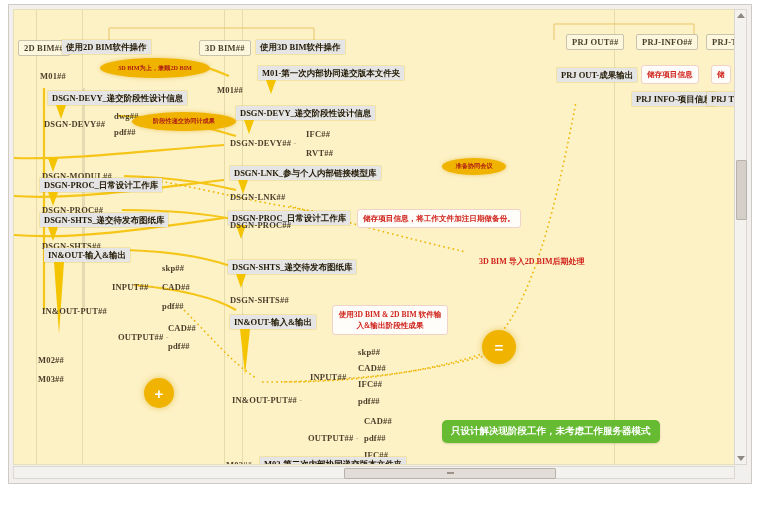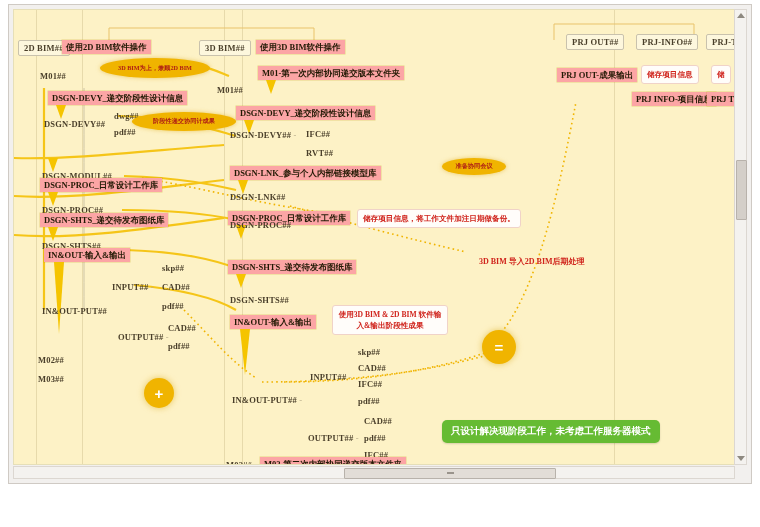--- a/index.html
+++ b/index.html
@@ -27,21 +27,21 @@
     font-family:"Liberation Serif","DejaVu Serif",serif;font-weight:700;
     letter-spacing:.2px;
   }
   .node.box{
     border:1px solid #c9c2ad;background:#fdf7dd;padding:2px 5px;border-radius:2px;
     font-weight:700;
   }
   .node .dash{color:#b8ad8c;font-weight:400;}
   
   .hl{
-    position:absolute;background:#fca5a5;color:#231a05;
+    position:absolute;background:#e5e5e5;color:#231a05;
     font-size:8.5px;font-weight:700;padding:2px 4px;white-space:nowrap;
     font-family:"Liberation Serif","DejaVu Serif",serif;line-height:1.2;
     box-shadow:0 0 0 .5px rgba(190,150,10,.35);
   }
   
   .tail{position:absolute;width:0;height:0;border-left:5px solid transparent;
         border-right:5px solid transparent;border-top:14px solid #f5c400;}
   .tail.long{border-top-width:46px;}
   .tail.xlong{border-top-width:72px;}
   
@@ -184,21 +184,21 @@
 
       <div class="node box" style="left:185px;top:30px">3D BIM##</div>
       <div class="hl" style="left:242px;top:30px">使用3D BIM软件操作</div>
 
       <div class="hl" style="left:244px;top:56px">M01-第一次内部协同递交版本文件夹</div>
       <div class="tail" style="left:252px;top:70px"></div>
       <div class="node" style="left:203px;top:75px">M01##</div>
 
       <div class="hl" style="left:222px;top:96px">DSGN-DEVY_递交阶段性设计信息</div>
       <div class="tail" style="left:230px;top:110px"></div>
-      <div class="node" style="left:216px;top:120px"><span>DSGN-DEVY##</span> <span class="dash">-</span></div>
+      <div class="node" style="left:216px;top:128px"><span>DSGN-DEVY##</span> <span class="dash">-</span></div>
       <div class="node" style="left:292px;top:119px">IFC##</div>
       <div class="node" style="left:292px;top:138px">RVT##</div>
 
 
       <div class="hl" style="left:216px;top:156px">DSGN-LNK_参与个人内部链接模型库</div>
       <div class="tail" style="left:224px;top:170px"></div>
       <div class="node" style="left:216px;top:182px">DSGN-LNK##</div>
 
       <div class="ell" style="left:428px;top:148px;width:64px;height:17px;">准备协同会议</div>
 

